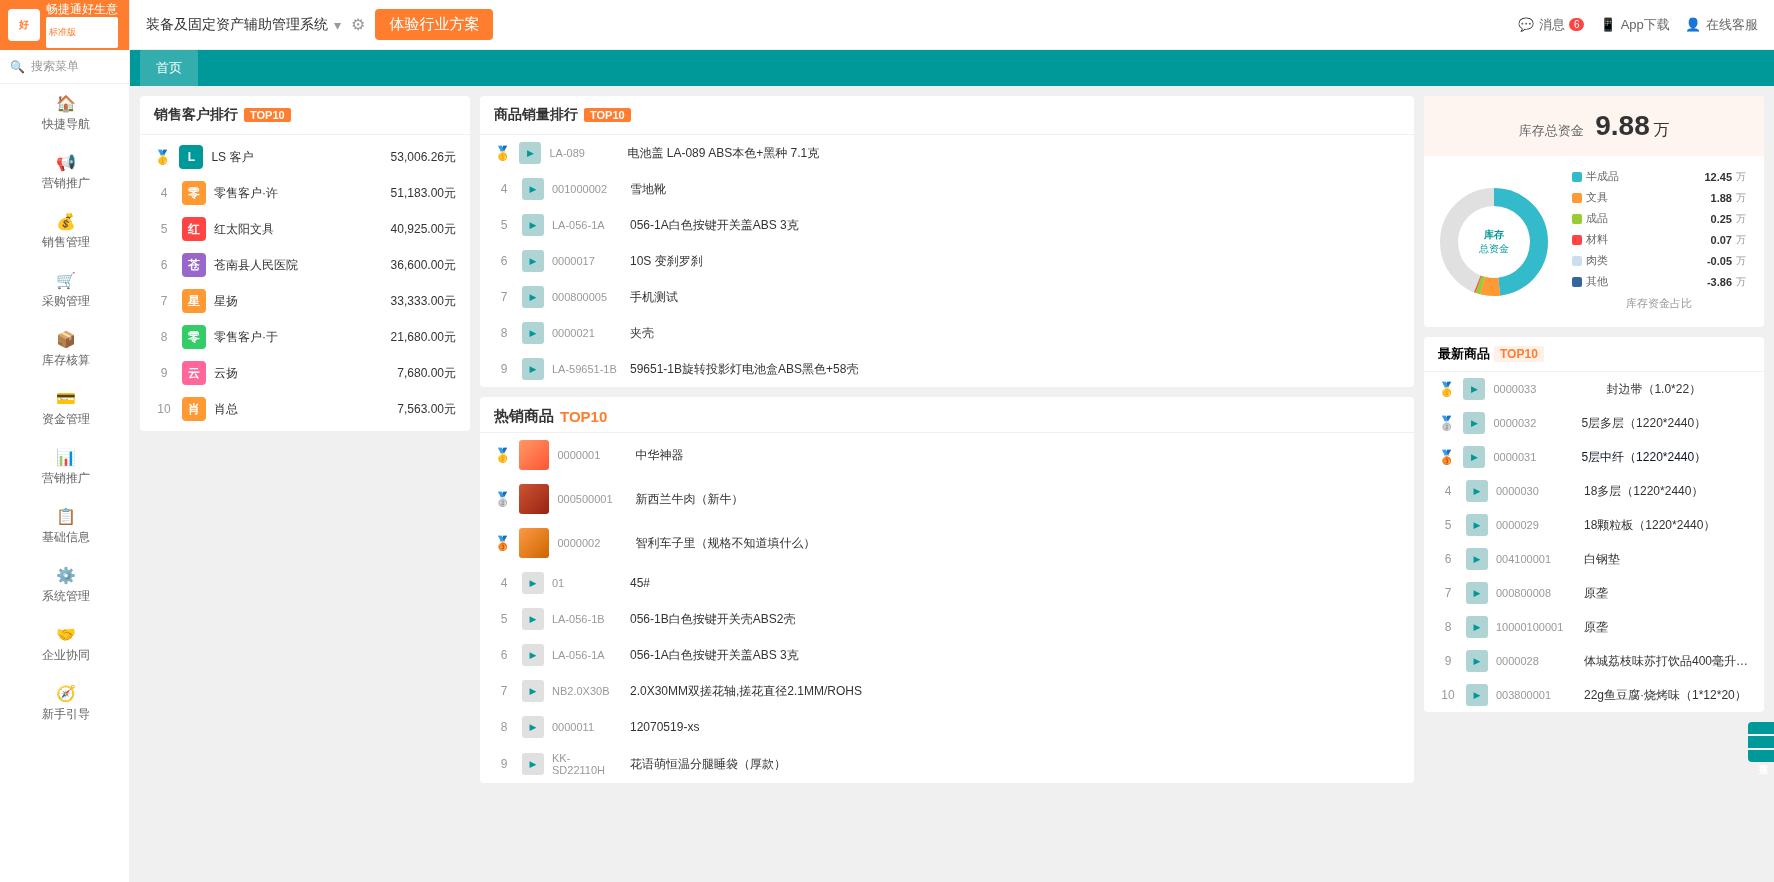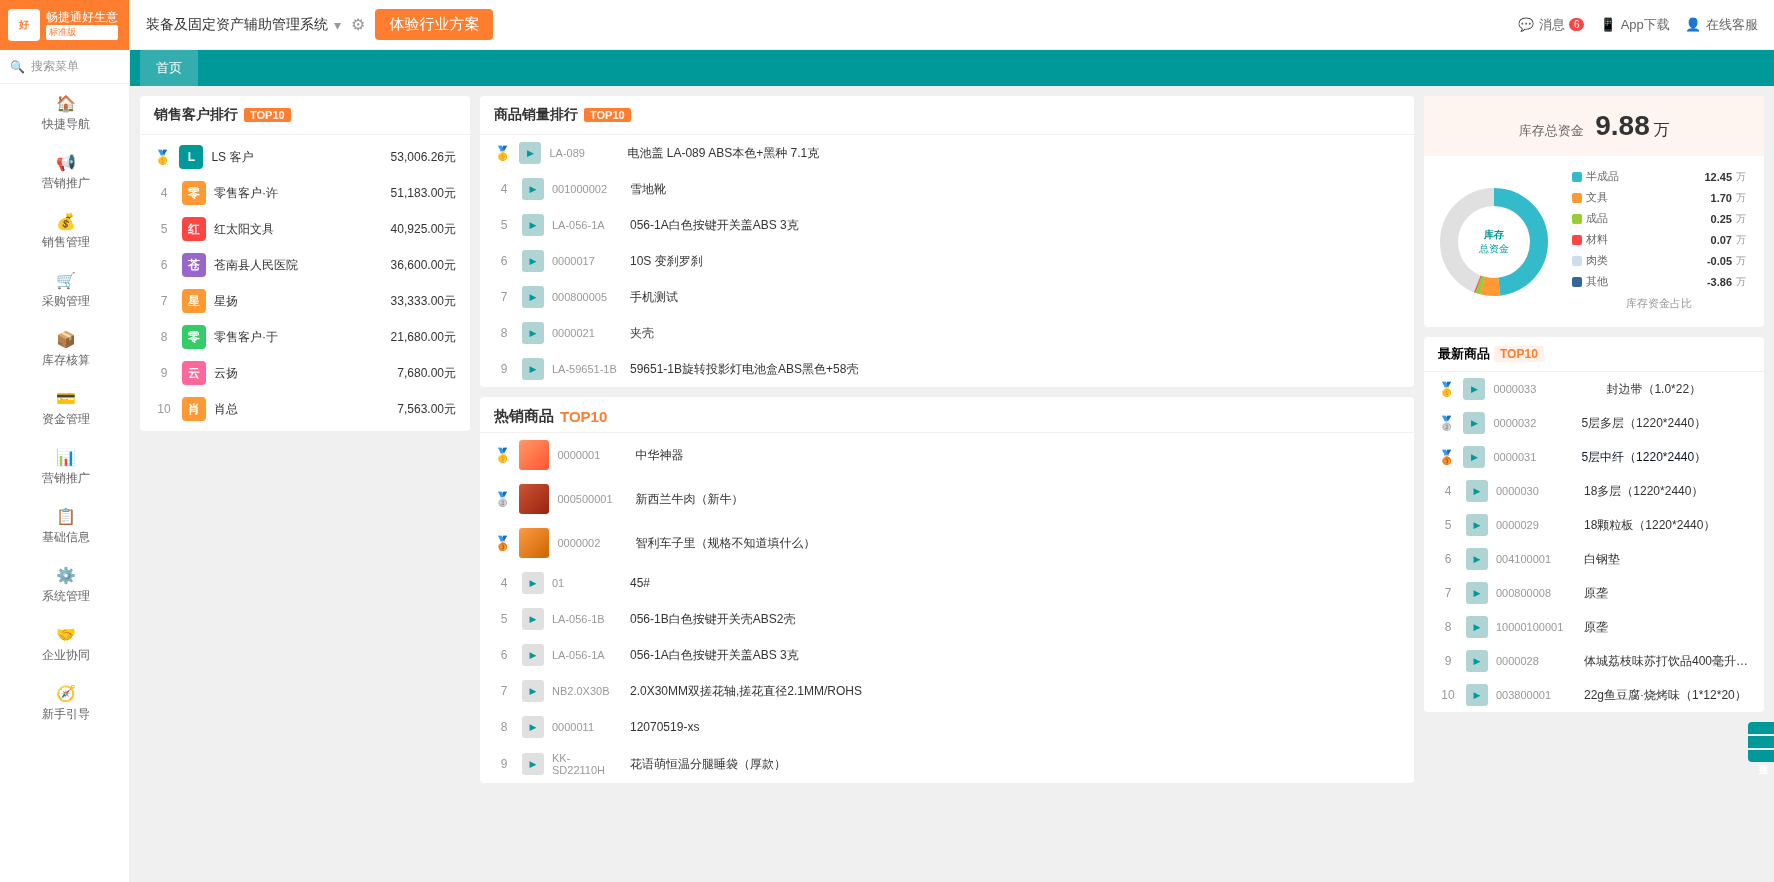--- a/index.html
+++ b/index.html
@@ -29,21 +29,21 @@
       background: #fff;
       border-radius: 4px;
       display: flex;
       align-items: center;
       justify-content: center;
       font-size: 10px;
       color: #ff7d2e;
       font-weight: bold;
     }
     .logo-text { color: #fff; font-size: 12px; line-height: 1.3; }
-    .logo-badge { background: #fff; color: #ff7d2e; font-size: 9px; border-radius: 2px; padding: 1px 3px; }
+    .logo-badge { background: #fff; color: #ff7d2e; font-size: 9px; border-radius: 2px; padding: 9px 3px; }
 
     .sidebar-search {
       padding: 8px 10px;
       border-bottom: 1px solid #f0f0f0;
       display: flex;
       align-items: center;
       gap: 6px;
       cursor: pointer;
       color: #999;
       font-size: 12px;
@@ -660,21 +660,21 @@
           <div class="inventory-legend">
             <div class="legend-row">
               <div class="legend-dot" style="background:#33bbcc;"></div>
               <span class="legend-name">半成品</span>
               <span class="legend-val">12.45</span>
               <span class="legend-note">万</span>
             </div>
             <div class="legend-row">
               <div class="legend-dot" style="background:#ff9933;"></div>
               <span class="legend-name">文具</span>
-              <span class="legend-val">1.70</span>
+              <span class="legend-val">1.88</span>
               <span class="legend-note">万</span>
             </div>
             <div class="legend-row">
               <div class="legend-dot" style="background:#99cc33;"></div>
               <span class="legend-name">成品</span>
               <span class="legend-val">0.25</span>
               <span class="legend-note">万</span>
             </div>
             <div class="legend-row">
               <div class="legend-dot" style="background:#ff4444;"></div>

